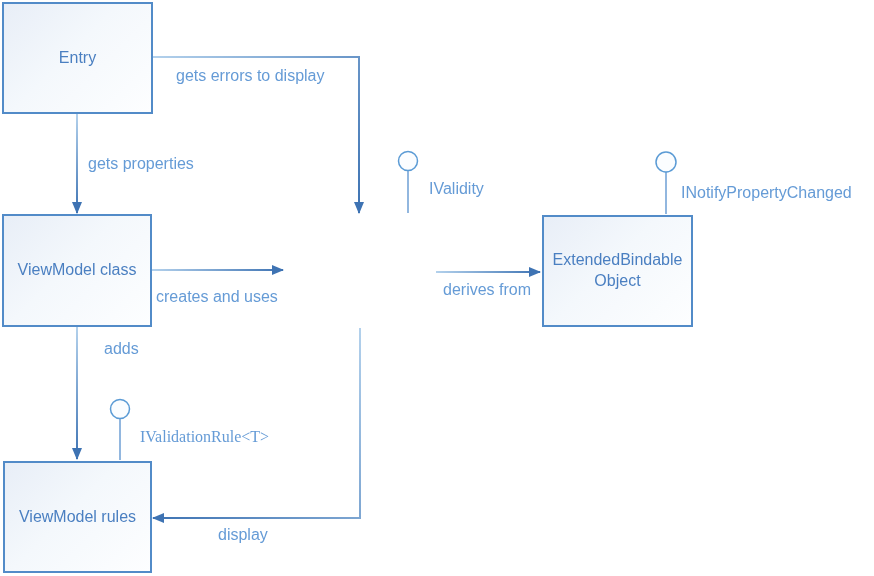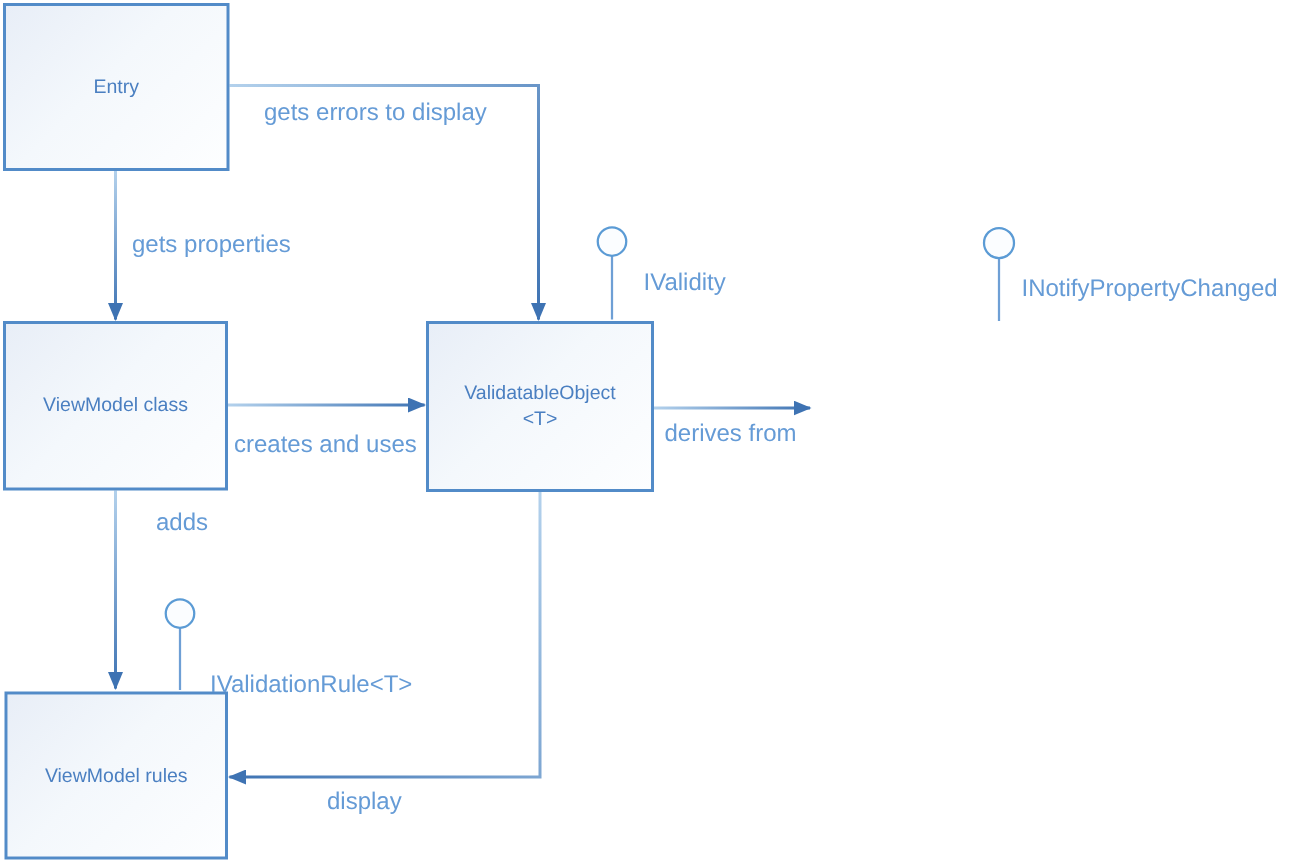--- a/index.html
+++ b/index.html
@@ -25,21 +25,21 @@
   .node {
     position: absolute;
     box-sizing: border-box;
     border: 2px solid #528bc8;
     background: linear-gradient(135deg, #e8eef7 0%, #f4f8fc 45%, #fdfeff 100%);
     display: flex;
     align-items: center;
     justify-content: center;
     text-align: center;
     color: #4a7fc1;
-    font-size: 13px;
+    font-size: 16px;
     line-height: 1.3;
   }
   .node span { white-space: pre-line; }
   .node-entry            { left: 2px;   top: 2px;   width: 151px; height: 112px; }
   .node-viewmodel        { left: 2px;   top: 214px; width: 150px; height: 113px; }
   .node-validatable      { left: 284px; top: 214px; width: 152px; height: 114px; }
   .node-extbindable      { left: 542px; top: 215px; width: 151px; height: 112px; }
   .node-validationrules  { left: 3px;   top: 461px; width: 149px; height: 112px; }
   .lbl {
     position: absolute;
@@ -49,21 +49,21 @@
     text-align: right;
   }
   .el-1 { left: 176px; top: 67px; }
   .el-2 { left: 88px;  top: 155px; }
   .el-3 { left: 156px; top: 288px; }
   .el-4 { left: 443px; top: 281px; }
   .el-5 { left: 104px; top: 340px; }
   .el-6 { left: 218px; top: 526px; }
   .il-1 { left: 429px; top: 180px; }
   .il-2 { left: 681px; top: 184px; }
-  .il-3 { left: 140px; top: 448px; }
+  .il-3 { left: 140px; top: 428px; font-family: Liberation Serif, serif; }
 </style>
 </head>
 <body>
 
 <div class="canvas">
 
   <svg class="wires" viewBox="0 0 874 576">
     <defs>
       <marker id="arrow" viewBox="0 0 12 10" refX="11" refY="5" markerWidth="12" markerHeight="10" orient="auto" markerUnits="userSpaceOnUse">
         <path d="M0,0 L12,5 L0,10 Z" fill="#3e73b3"></path>
@@ -110,23 +110,23 @@
     <line x1="120" y1="418" x2="120" y2="460" stroke="#6e9fd5" stroke-width="1.5"></line>
     <circle cx="120" cy="409" r="9.5" fill="#fbfdff" stroke="#5b9bd5" stroke-width="1.5"></circle>
   </svg>
 
   <div class="node node-entry">
     <span>Entry</span>
   </div>
   <div class="node node-viewmodel">
     <span>ViewModel class</span>
   </div>
-  <div class="node node-validatable">
-    <span>ValidatableObject
-&lt;T&gt;</span>
+  <div class="node node-extbindable">
+    <span>ExtendedBindable
+Object</span>
   </div>
   <div class="node node-validationrules">
     <span>ViewModel rules</span>
   </div>
 
   <span class="lbl el-1">gets errors to display</span>
   <span class="lbl el-2">gets properties</span>
   <span class="lbl el-3">creates and uses</span>
   <span class="lbl el-4">derives from</span>
   <span class="lbl el-5">adds</span>

